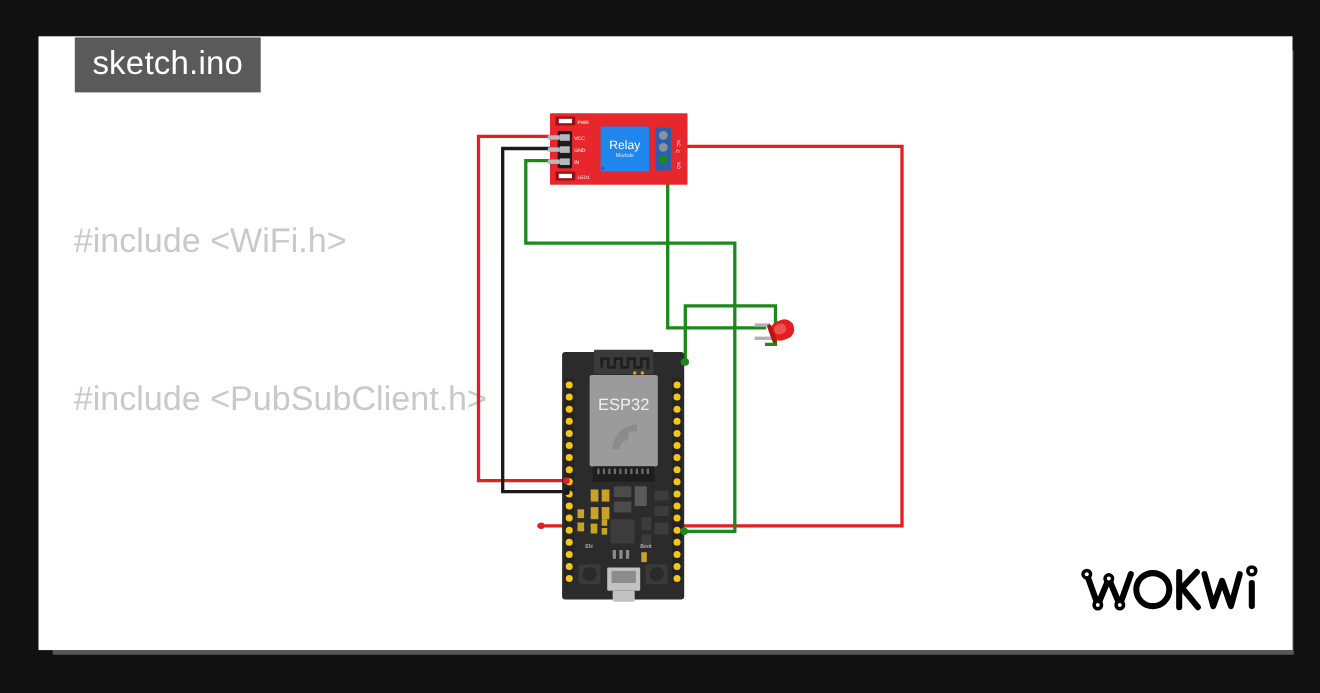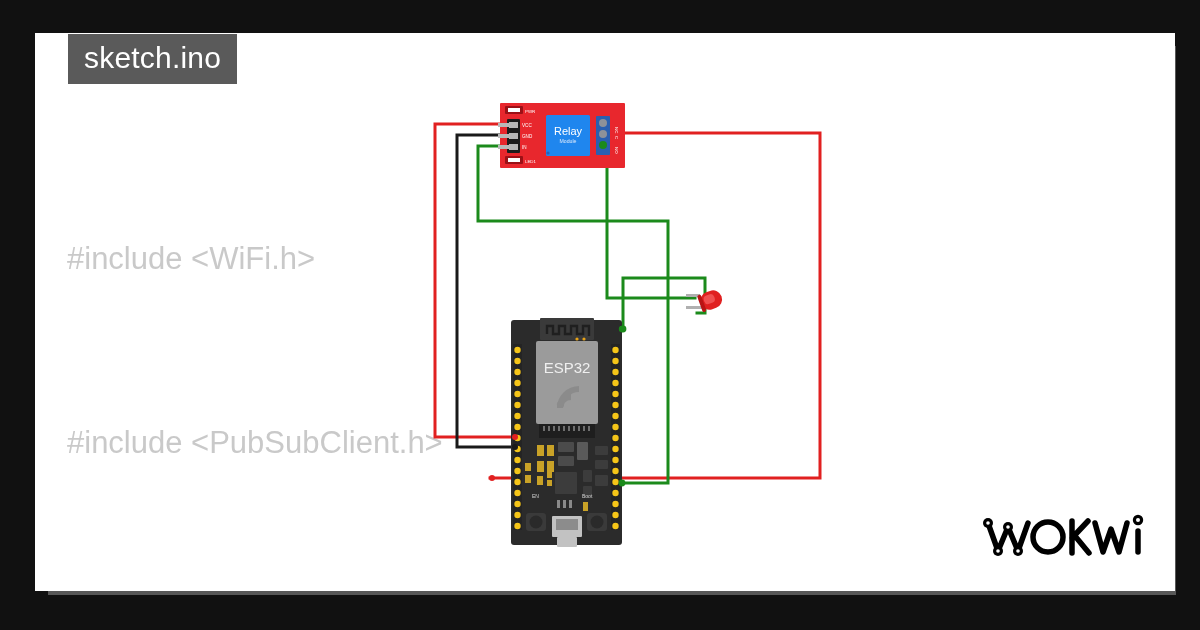--- a/index.html
+++ b/index.html
@@ -43,21 +43,21 @@
     position: absolute; left: 32px; top: 66px;
     width: 1000px;
     color: #c9c9c9;
     font-size: 31px;
     line-height: 48px;
     white-space: pre;
     z-index: 1;
     font-family: "Liberation Sans", sans-serif;
   }
   .code .blank { display: block; height: 48px; }
-  .code span.l { display: block; margin-top: 40px; }
+  .code span.l { display: block; }
 
   
   .diagram { position: absolute; left: 0; top: 0; width: 1140px; height: 558px; z-index: 10; }
 
   
   .wokwi {
     position: absolute; right: 28px; bottom: 22px;
     z-index: 20;
   }
 

